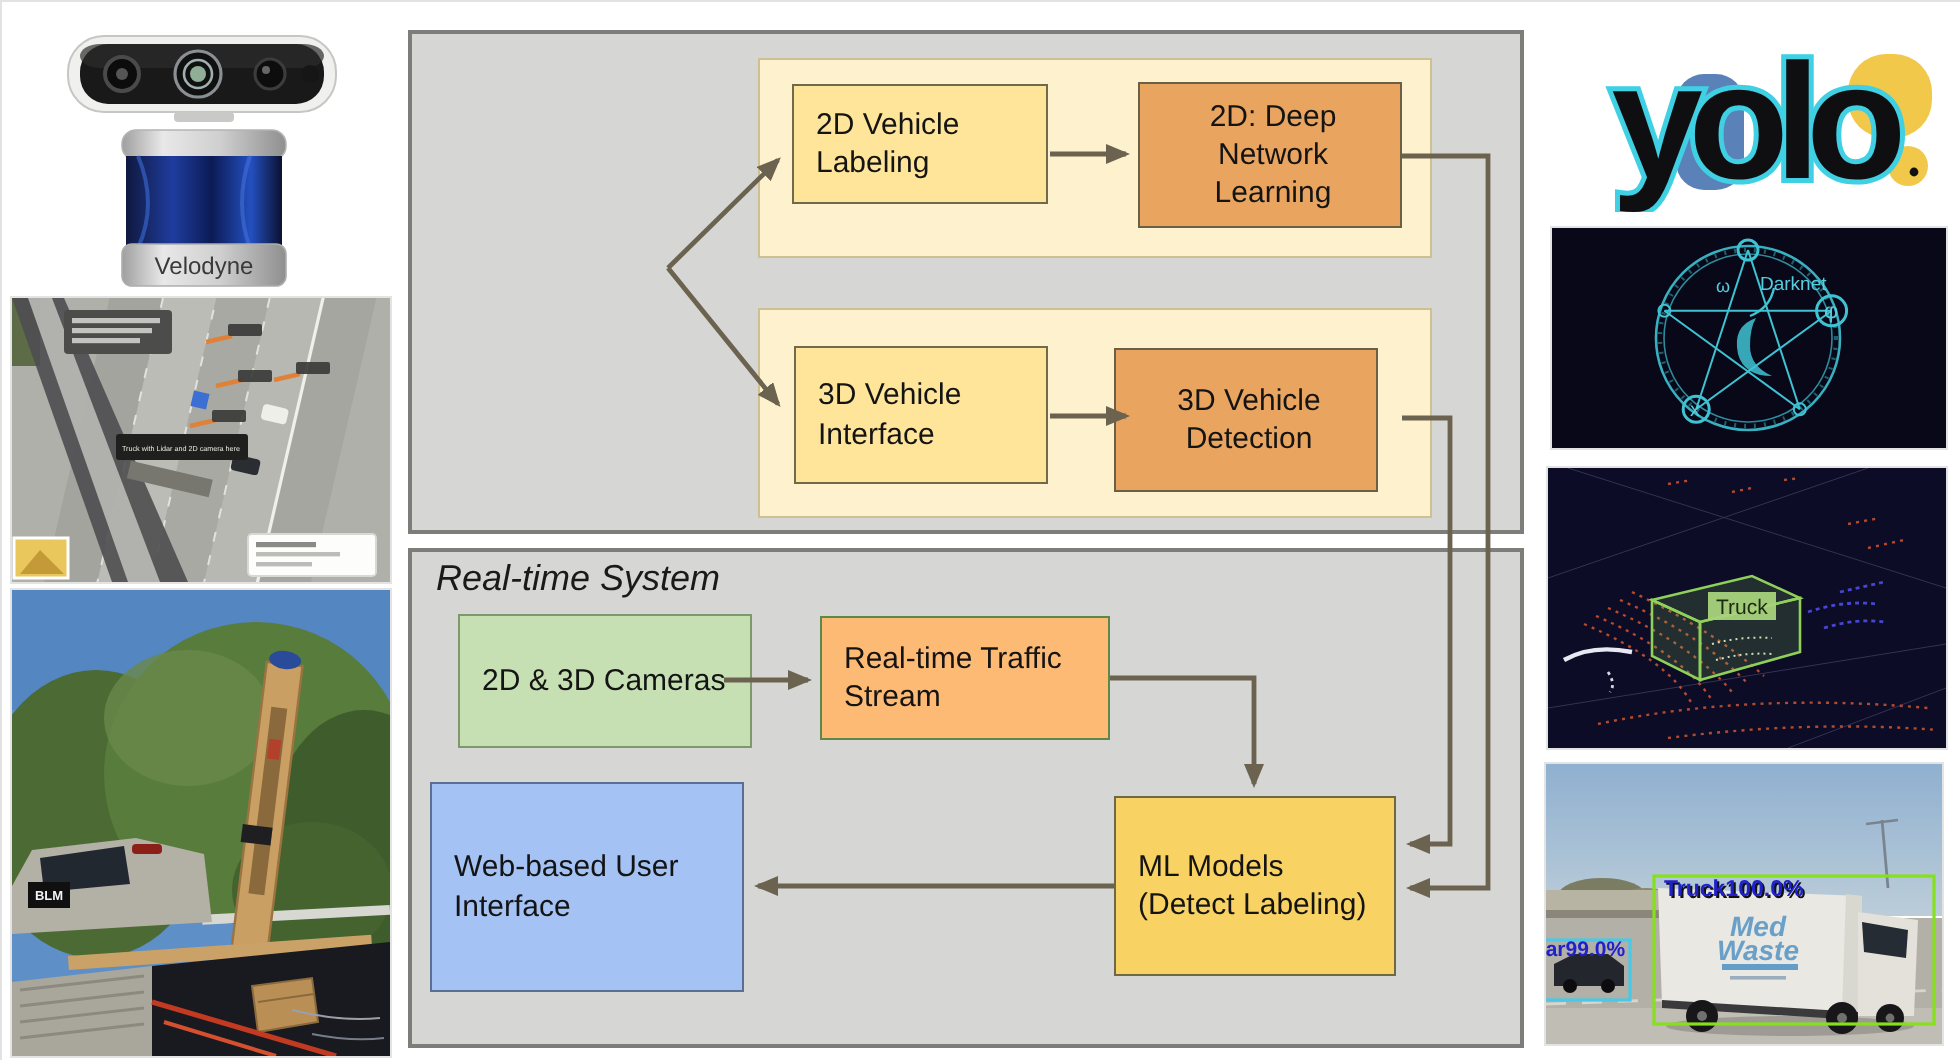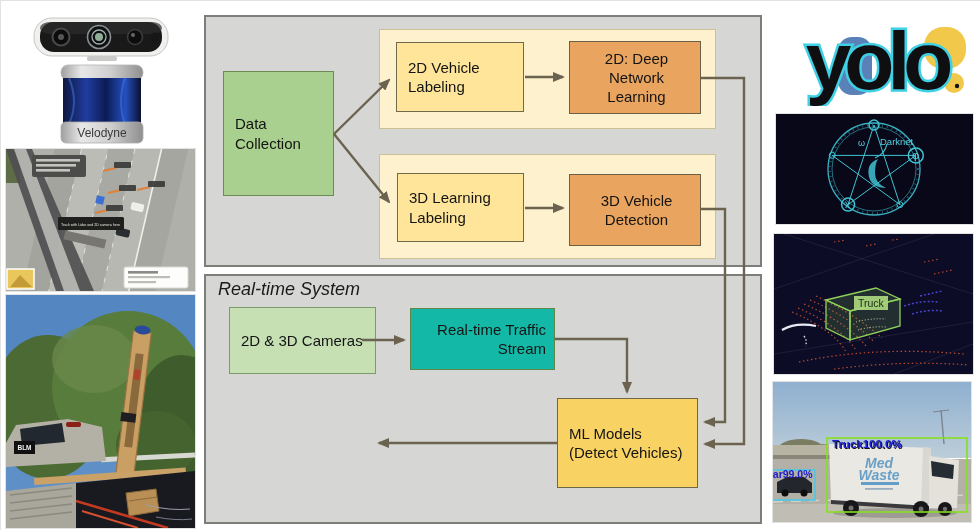--- a/index.html
+++ b/index.html
@@ -9,21 +9,21 @@
   .photo{outline:1px solid #e3e3e3;}
   
   .container{position:absolute;background:#d6d6d4;border:2px solid #7d7d7a;box-sizing:border-box;z-index:1;}
   .cream{position:absolute;background:#fdf2cd;border:1px solid #cdc193;box-sizing:border-box;z-index:2;}
   .fbox{position:absolute;display:flex;align-items:center;box-sizing:border-box;
         padding:6px 8px 6px 11px;font-size:15px;line-height:1.28;color:#141414;z-index:3;}
   .green   {background:#a9d08e;border:1.5px solid #6d8a52;}
   .yellow  {background:#ffe599;border:1.5px solid #6f6a4a;}
   .orange  {background:#e9a45f;border:1.5px solid #6b5f46;text-align:center;}
   .ltgreen {background:#c6e0b4;border:1.5px solid #7d9b6a;margin-left:14px;}
-  .mdgreen {background:#14b8a6;border:1.5px solid #5f8748;justify-content:center;text-align:right;}
+  .mdgreen {background:#fdba74;border:1.5px solid #5f8748;justify-content:center;text-align:left;}
   .blue    {background:#a4c2f4;border:1.5px solid #5b6e94;}
   .mlyellow{background:#f8d262;border:1.5px solid #6e6847;}
   .rt-title{position:absolute;left:217px;top:278px;font-size:18px;color:#1a1a1a;z-index:3;font-style:italic;}
   #arrows{position:absolute;left:0;top:0;z-index:4;pointer-events:none;}
   svg text{font-family:"Liberation Sans",sans-serif;}
 </style>
 </head>
 <body>
 
 <div id="canvas">
@@ -156,44 +156,44 @@
     <path d="M150,222 q20,4 36,2" stroke="#777d88" stroke-width="1" fill="none"></path>
   </svg>
 
   <div class="container" style="left:203px;top:14px;width:558px;height:252px"></div>
   <div class="container" style="left:203px;top:273px;width:558px;height:250px"></div>
   <span class="rt-title">Real-time System</span>
 
   <div class="cream" style="left:378px;top:28px;width:337px;height:100px"></div>
   <div class="cream" style="left:378px;top:153px;width:337px;height:105px"></div>
 
-  <div class="fbox green" style="left:222px;top:70px;width:111px;height:125px">
-    <span>Data Collection</span>
-  </div>
-  <div class="fbox yellow" style="left:395px;top:41px;width:128px;height:70px">
+  <div class="fbox yellow" style="left:395px;top:41px;width:128px;height:60px">
     <span>2D Vehicle Labeling</span>
   </div>
   <div class="fbox orange" style="left:568px;top:40px;width:132px;height:73px">
     <span>2D: Deep Network Learning</span>
   </div>
   <div class="fbox yellow" style="left:396px;top:172px;width:127px;height:69px">
-    <span>3D Learning Labeling</span>
-  </div>
-  <div class="fbox orange" style="left:568px;top:173px;width:132px;height:72px">
+    <span>3D Vehicle Interface</span>
+  </div>
+  <div class="fbox orange" style="left:556px;top:173px;width:132px;height:72px">
     <span>3D Vehicle Detection</span>
   </div>
 
   <div class="fbox ltgreen" style="left:214px;top:306px;width:147px;height:67px">
     <span>2D &amp; 3D Cameras</span>
   </div>
   <div class="fbox mdgreen" style="left:409px;top:307px;width:145px;height:62px">
     <span>Real-time Traffic Stream</span>
   </div>
+  <div class="fbox blue" style="left:214px;top:390px;width:157px;height:105px">
+    <span>Web-based User Interface</span>
+  </div>
   <div class="fbox mlyellow" style="left:556px;top:397px;width:141px;height:90px">
-    <span>ML Models (Detect Vehicles)</span>
+    <span>ML Models (Detect Labeling)</span>
   </div>
 
   <svg id="arrows" width="980" height="530" viewBox="0 0 980 530">
     <defs>
       <marker id="ah" markerUnits="userSpaceOnUse" markerWidth="12" markerHeight="10" refX="10" refY="5" orient="auto">
         <polygon points="0,0 12,5 0,10" fill="#6b6350"></polygon>
       </marker>
     </defs>
     <g stroke="#6b6350" stroke-width="2.4" fill="none">
       <path d="M333,133 L388,79" marker-end="url(#ah)"></path>

